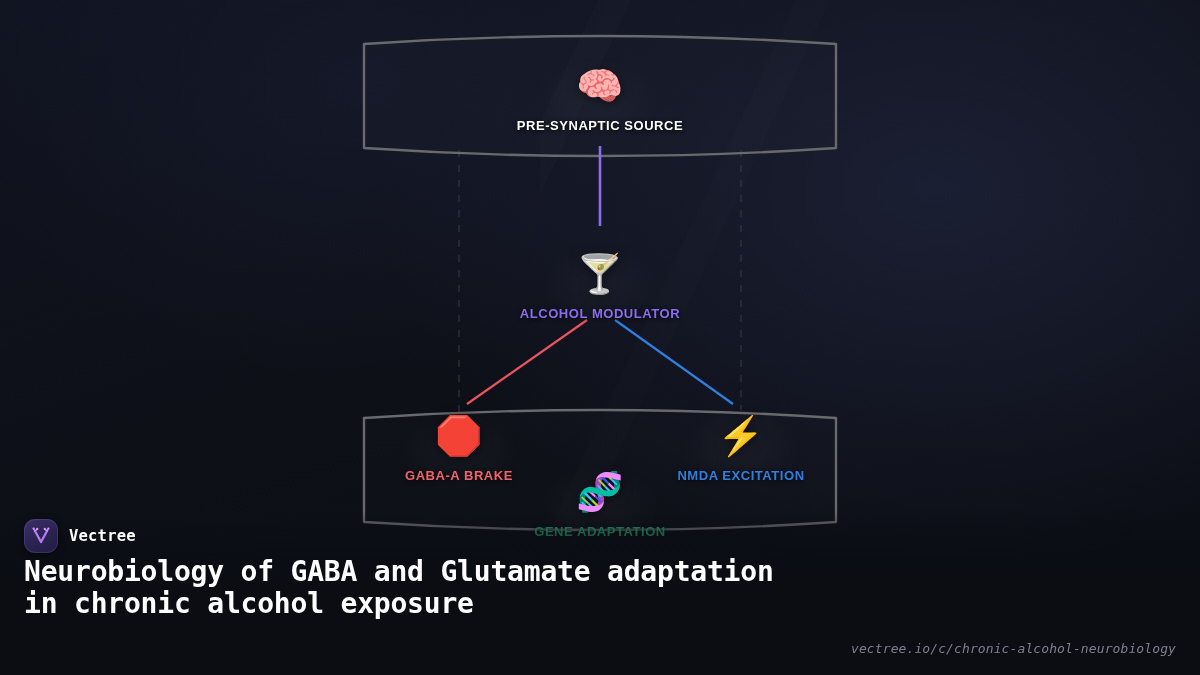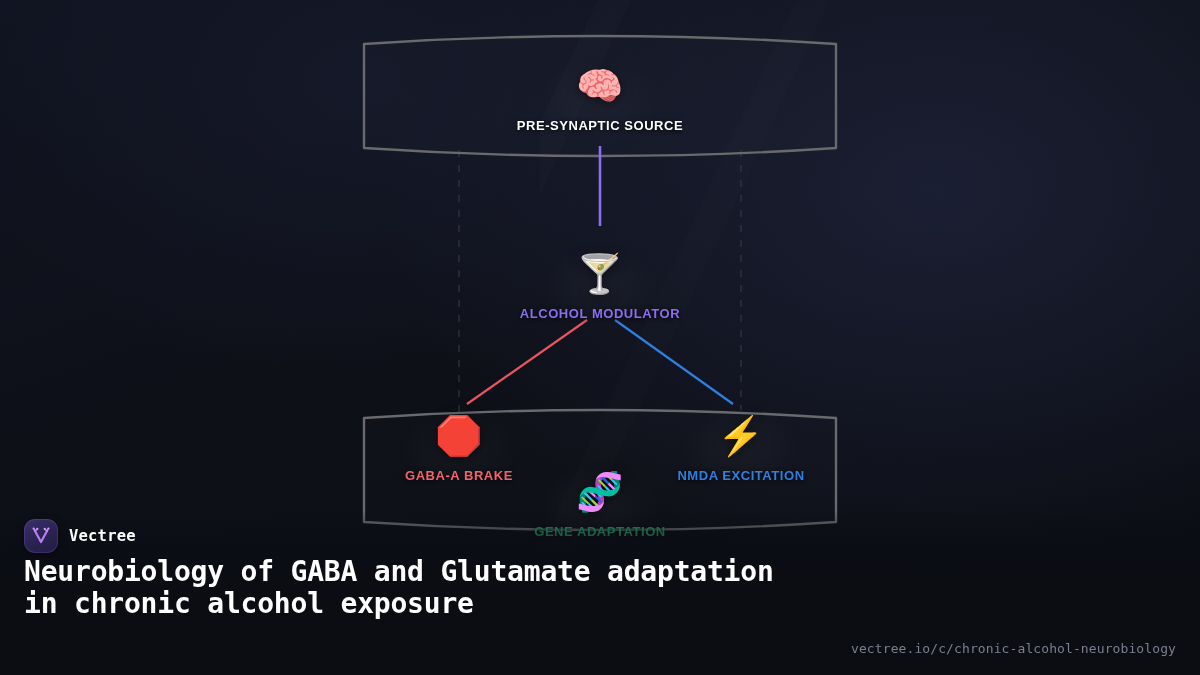--- a/index.html
+++ b/index.html
@@ -96,21 +96,21 @@
   #deck-title {
     position:absolute; left:24px; top:46px;
     width:790px;
     font-family:"DejaVu Sans Mono","Liberation Mono",monospace;
     font-size:28px; font-weight:700; line-height:32px;
     color:#ffffff; letter-spacing:-0.2px;
   }
   #deck-url {
     position:absolute; right:24px; bottom:19px;
     font-family:"DejaVu Sans Mono","Liberation Mono",monospace;
-    font-size:13px; color:#7b7f8f; letter-spacing:.1px;
+    font-size:13px; color:#7b7f8f; letter-spacing:.1px;font-style:italic;
   }
 </style>
 </head>
 <body>
 
 <div id="stage">
   <div class="sheen"></div>
 
   <div id="graph">
     <svg viewBox="0 0 1200 675" xmlns="http://www.w3.org/2000/svg">

